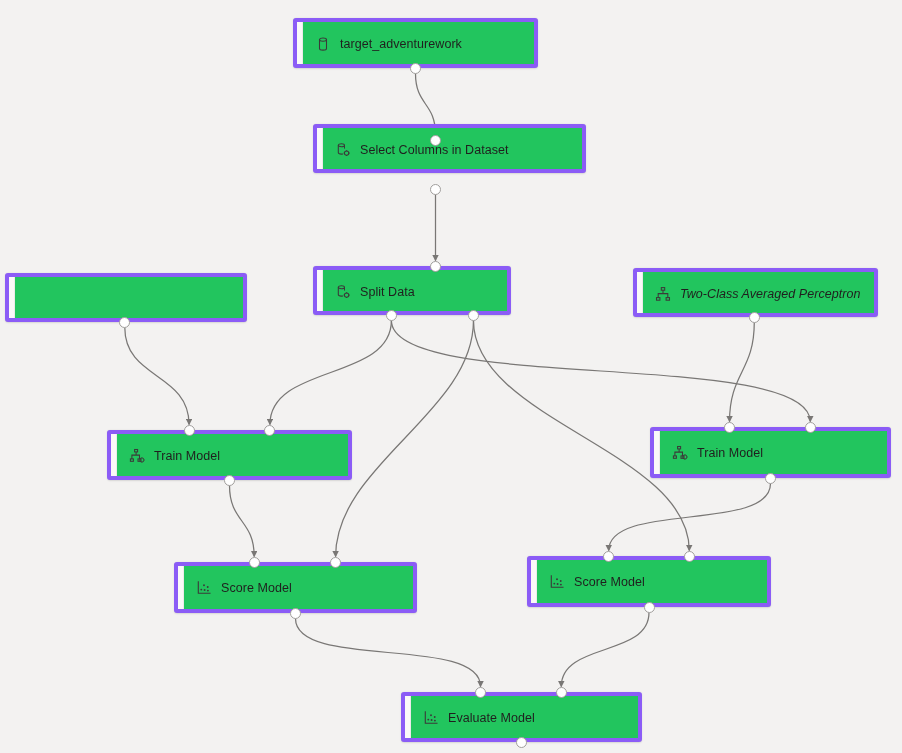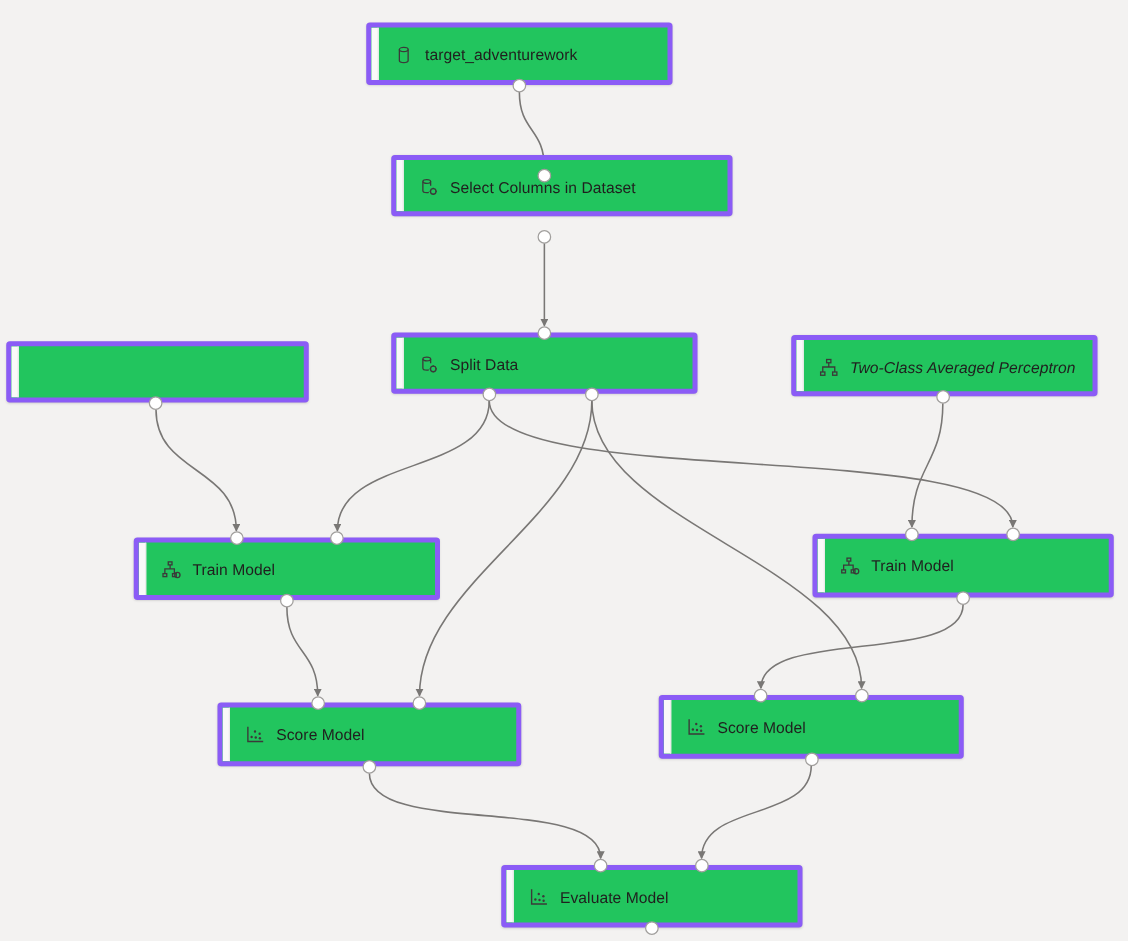--- a/index.html
+++ b/index.html
@@ -126,21 +126,21 @@
               <ellipse cx="6.4" cy="3.2" rx="3.1" ry="1.5"></ellipse>
               <path d="M3.3 3.2 V10.6 C3.3 11.45 4.69 12.1 6.4 12.1 C7.0 12.1 7.55 12.05 8.05 11.95"></path>
               <path d="M9.5 3.2 V6.6"></path>
               <circle cx="11.6" cy="11.1" r="2.2"></circle>
               <path d="M11.6 8.2 v1.0 M11.6 13.0 v1.0 M8.7 11.1 h1.0 M13.5 11.1 h1.0"></path>
             </svg>
           </span>
           <span class="node-label">Select Columns in Dataset</span>
         </div>
       </div>
-      <div class="node" style="left: 313px; top: 266px; width: 245px; height: 49px;">
+      <div class="node" style="left: 313px; top: 266px; width: 198px; height: 49px;">
         <div class="node-accent"></div>
         <div class="node-body">
           <span class="node-icon">
             <svg viewBox="0 0 16 16" width="16" height="16" fill="none" stroke="currentColor" stroke-width="1.05">
               <ellipse cx="6.4" cy="3.2" rx="3.1" ry="1.5"></ellipse>
               <path d="M3.3 3.2 V10.6 C3.3 11.45 4.69 12.1 6.4 12.1 C7.0 12.1 7.55 12.05 8.05 11.95"></path>
               <path d="M9.5 3.2 V6.6"></path>
               <circle cx="11.6" cy="11.1" r="2.2"></circle>
               <path d="M11.6 8.2 v1.0 M11.6 13.0 v1.0 M8.7 11.1 h1.0 M13.5 11.1 h1.0"></path>
             </svg>

